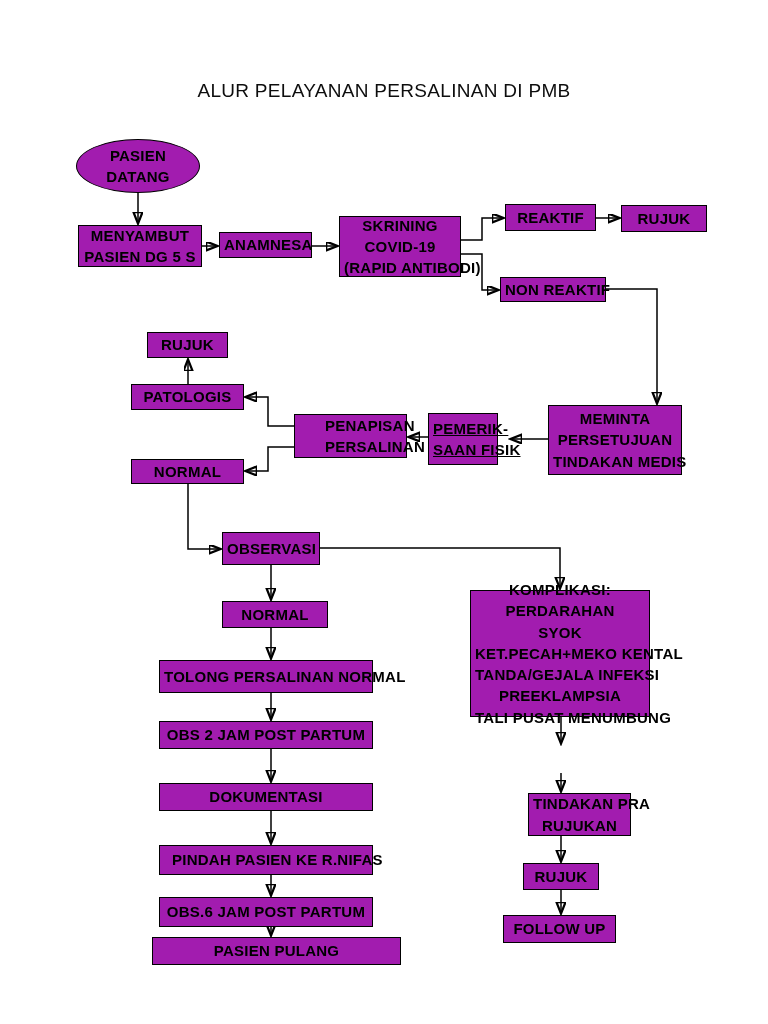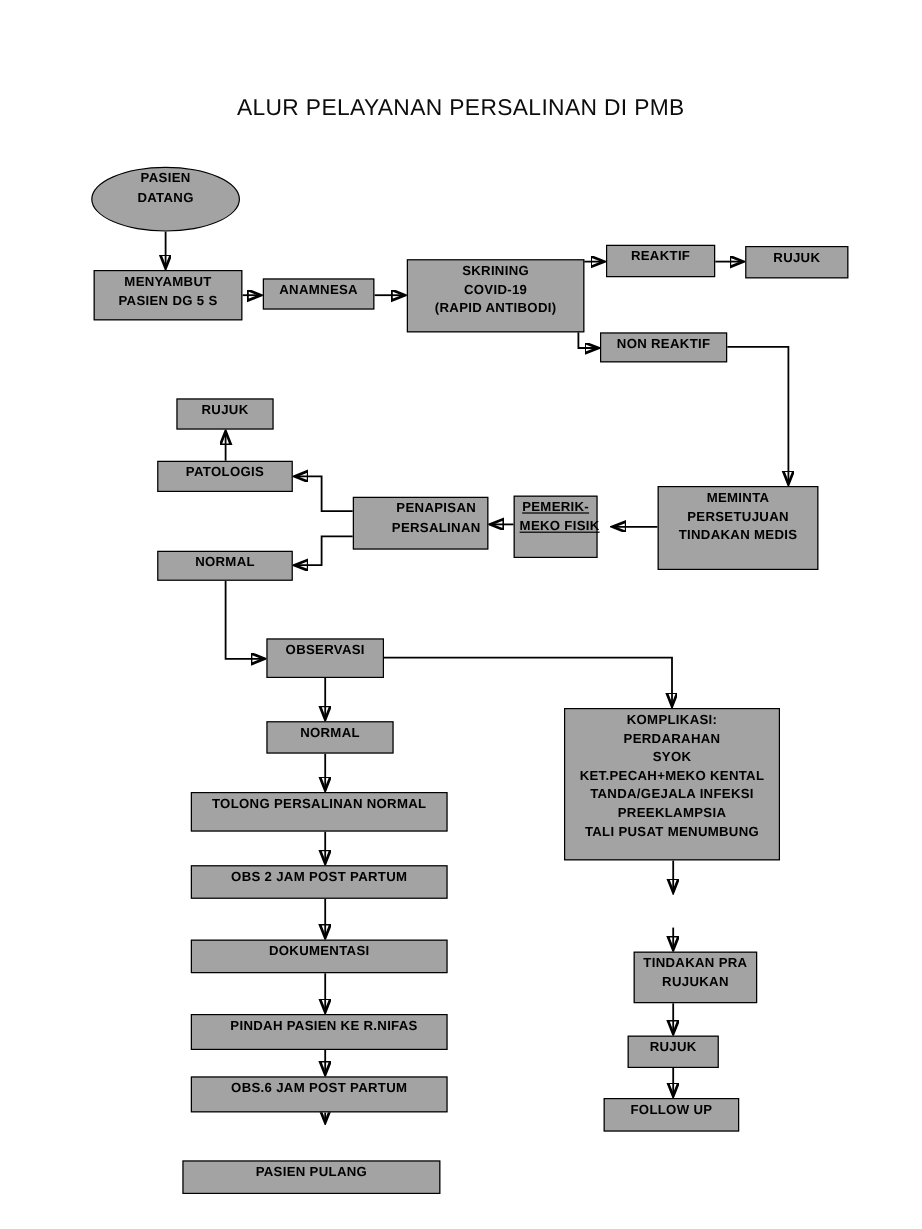--- a/index.html
+++ b/index.html
@@ -23,27 +23,27 @@
     text-align: center;
     font-size: 19px;
     font-weight: 400;
     letter-spacing: 0.3px;
     color: #0d0d0d;
   }
   .node {
     position: absolute;
     box-sizing: border-box;
     border: 1.6px solid #000000;
-    background: #a3a3a3;
+    background: #a21caf;
     display: flex;
-    align-items: flex-start;
+    align-items: center;
     justify-content: center;
     text-align: center;
     font-weight: bold;
-    font-size: 11px;
+    font-size: 15px;
     line-height: 1.42;
     color: #000000;
     letter-spacing: 0.25px;
     padding: 2px 4px;
   }
   .node.oval {
     border-radius: 50%;
   }
   .node .lines {
     width: 100%;
@@ -131,21 +131,21 @@
       <div class="lines">
         <div>MENYAMBUT</div>
         <div>PASIEN DG 5 S</div>
       </div>
     </div>
   <div class="node" style="left: 219px; top: 232px; width: 93px; height: 26px;">
       <div class="lines">
         <div>ANAMNESA</div>
       </div>
     </div>
-  <div class="node" style="left: 339px; top: 216px; width: 148px; height: 61px;">
+  <div class="node" style="left: 339px; top: 216px; width: 122px; height: 61px;">
       <div class="lines">
         <div>SKRINING</div>
         <div>COVID-19</div>
         <div>(RAPID ANTIBODI)</div>
       </div>
     </div>
   <div class="node" style="left: 505px; top: 204px; width: 91px; height: 27px;">
       <div class="lines">
         <div>REAKTIF</div>
       </div>
@@ -163,21 +163,21 @@
   <div class="node" style="left: 548px; top: 405px; width: 134px; height: 70px;">
       <div class="lines">
         <div>MEMINTA</div>
         <div>PERSETUJUAN</div>
         <div>TINDAKAN MEDIS</div>
       </div>
     </div>
   <div class="node" style="left: 428px; top: 413px; width: 70px; height: 52px; text-decoration: underline;">
       <div class="lines">
         <div>PEMERIK-</div>
-        <div>MEKO FISIK</div>
+        <div>SAAN FISIK</div>
       </div>
     </div>
   <div class="node" style="left: 294px; top: 414px; width: 113px; height: 44px; padding-left: 30px;">
       <div class="lines">
         <div>PENAPISAN</div>
         <div>PERSALINAN</div>
       </div>
     </div>
   <div class="node" style="left: 131px; top: 384px; width: 113px; height: 26px;">
       <div class="lines">
@@ -222,21 +222,21 @@
   <div class="node" style="left: 159px; top: 845px; width: 214px; height: 30px; padding-left: 12px;">
       <div class="lines">
         <div>PINDAH PASIEN KE R.NIFAS</div>
       </div>
     </div>
   <div class="node" style="left: 159px; top: 897px; width: 214px; height: 30px;">
       <div class="lines">
         <div>OBS.6 JAM POST PARTUM</div>
       </div>
     </div>
-  <div class="node" style="left: 152px; top: 967px; width: 215px; height: 28px;">
+  <div class="node" style="left: 152px; top: 937px; width: 249px; height: 28px;">
       <div class="lines">
         <div>PASIEN PULANG</div>
       </div>
     </div>
   <div class="node" style="left: 470px; top: 590px; width: 180px; height: 127px;">
       <div class="lines">
         <div>KOMPLIKASI:</div>
         <div>PERDARAHAN</div>
         <div>SYOK</div>
         <div>KET.PECAH+MEKO KENTAL</div>

